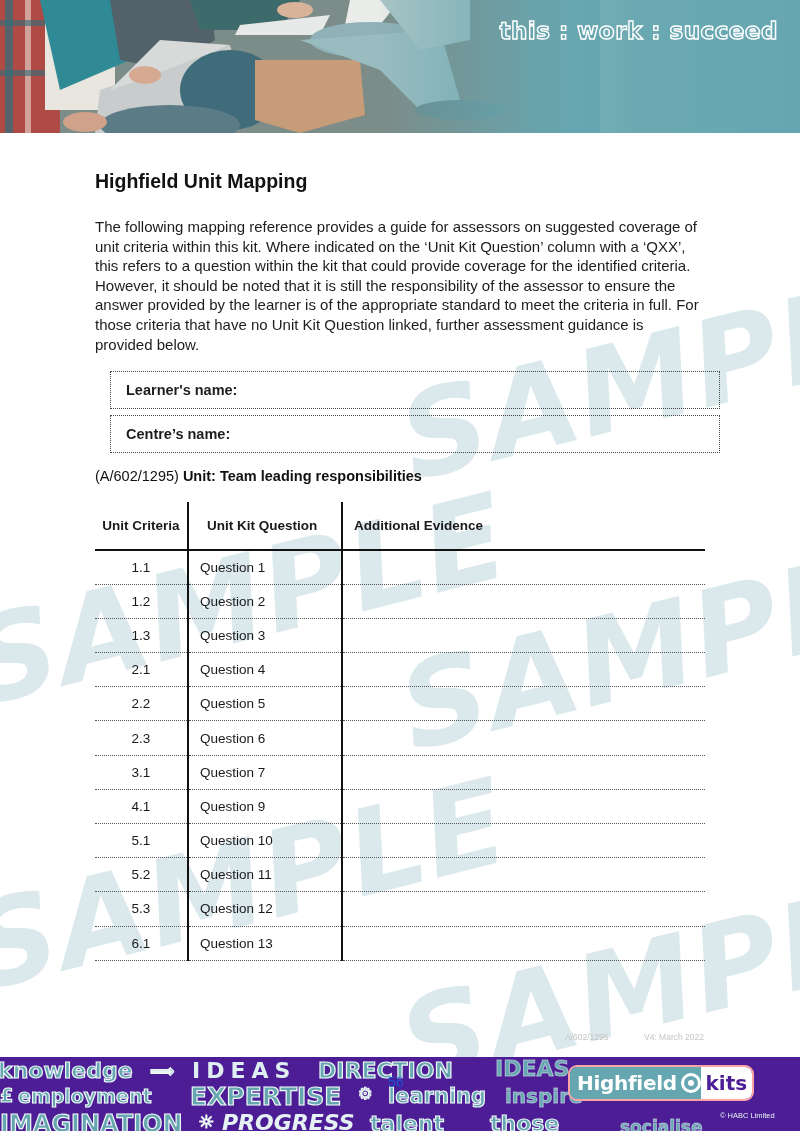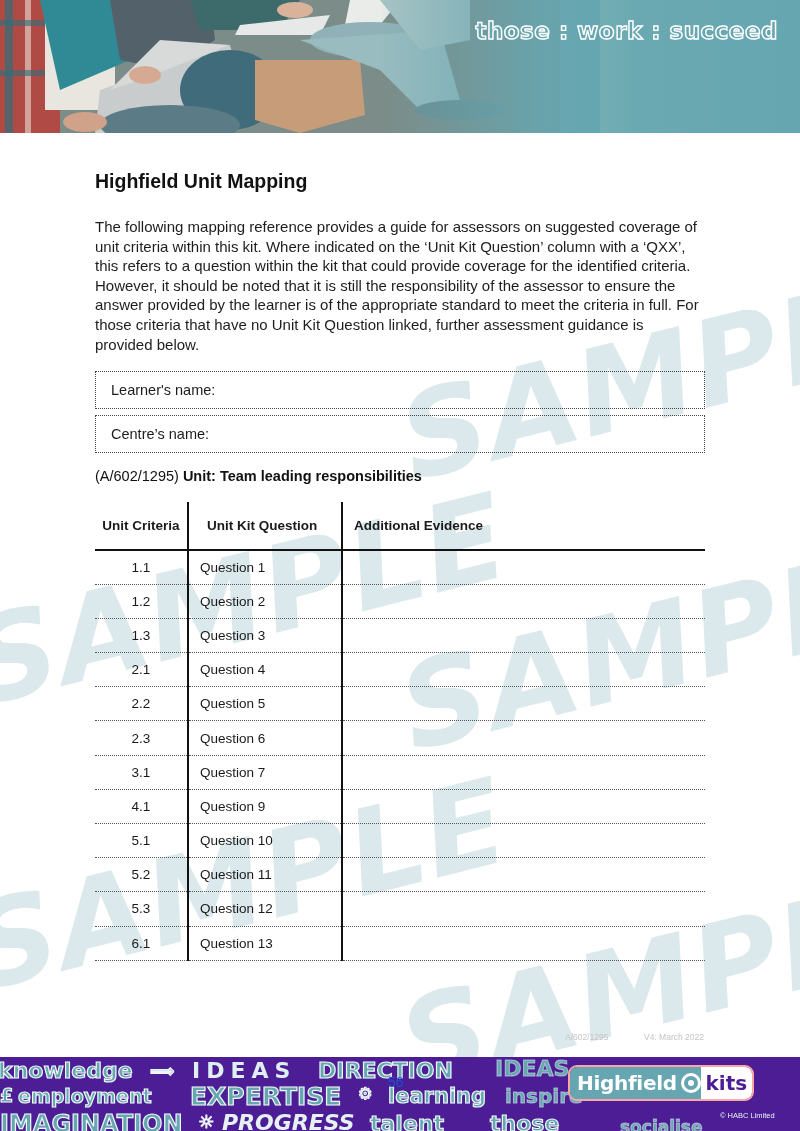--- a/index.html
+++ b/index.html
@@ -30,23 +30,23 @@
     font-size: 118px; color: #dbe9ed; letter-spacing: 2px; transform: rotate(-14deg);
     transform-origin: left bottom; pointer-events: none; white-space: nowrap; z-index: 0;
   }
 
   .content { position: absolute; left: 95px; width: 610px; z-index: 1; }
 
   .page-title { top: 170px; font-size: 19.5px; font-weight: bold; color: #111; }
   .intro { top: 217px; font-size: 15px; line-height: 19.6px; color: #1d1d1d; }
 
   .name-field {
-    position: absolute; left: 95px; width: 610px; height: 38px;
+    position: absolute; left: 110px; width: 610px; height: 38px;
     border: 1px dotted #444; z-index: 1; background: rgba(255,255,255,0.0);
-    display: flex; align-items: center; padding-left: 15px; font-size: 14.5px; color: #1d1d1d;
+    display: flex; align-items: center; padding-left: 15px; font-size: 14.5px; color: #1d1d1d; font-weight: bold;
   }
   .unit-heading { top: 468px; font-size: 14.5px; color: #111; }
   .unit-heading b { font-weight: bold; }
 
   
   .mapping-table { position: absolute; left: 95px; top: 502px; width: 610px; z-index: 1; border-collapse: collapse; }
   .mapping-table th {
     font-size: 13.5px; font-weight: bold; color: #1a1a1a; height: 48px; text-align: left;
     border-bottom: 2px solid #111; vertical-align: middle; line-height: 16px;
   }
@@ -128,21 +128,21 @@
     <ellipse cx="370" cy="40" rx="60" ry="18" fill="#8fb1b7"></ellipse>
     <polygon points="300,40 440,30 460,100 420,110 380,70" fill="#98bcc0"></polygon>
     <polygon points="380,0 470,0 470,40 420,50" fill="#a6c3c4"></polygon>
     <ellipse cx="460" cy="110" rx="45" ry="10" fill="#6a8d90"></ellipse>
 
     <ellipse cx="85" cy="122" rx="22" ry="10" fill="#d0a28a"></ellipse>
     <ellipse cx="145" cy="75" rx="16" ry="9" fill="#d6aa92"></ellipse>
     <ellipse cx="295" cy="10" rx="18" ry="8" fill="#d9b29a"></ellipse>
   </svg>
   <div class="photo-fade"></div>
-  <div class="tagline">those : work : succeed</div>
+  <div class="tagline">this : work : succeed</div>
 </div>
 
 <div class="watermark" style="left:420px; top:370px;">SAMPLE</div>
 <div class="watermark" style="left:-10px; top:595px;">SAMPLE</div>
 <div class="watermark" style="left:420px; top:640px;">SAMPLE</div>
 <div class="watermark" style="left:-10px; top:880px;">SAMPLE</div>
 <div class="watermark" style="left:420px; top:975px;">SAMPLE</div>
 
 <h1 class="content page-title">Highfield Unit Mapping</h1>
 <p class="content intro">The following mapping reference provides a guide for assessors on suggested coverage of unit criteria within this kit. Where indicated on the ‘Unit Kit Question’ column with a ‘QXX’, this refers to a question within the kit that could provide coverage for the identified criteria. However, it should be noted that it is still the responsibility of the assessor to ensure the answer provided by the learner is of the appropriate standard to meet the criteria in full. For those criteria that have no Unit Kit Question linked, further assessment guidance is provided below.</p>

